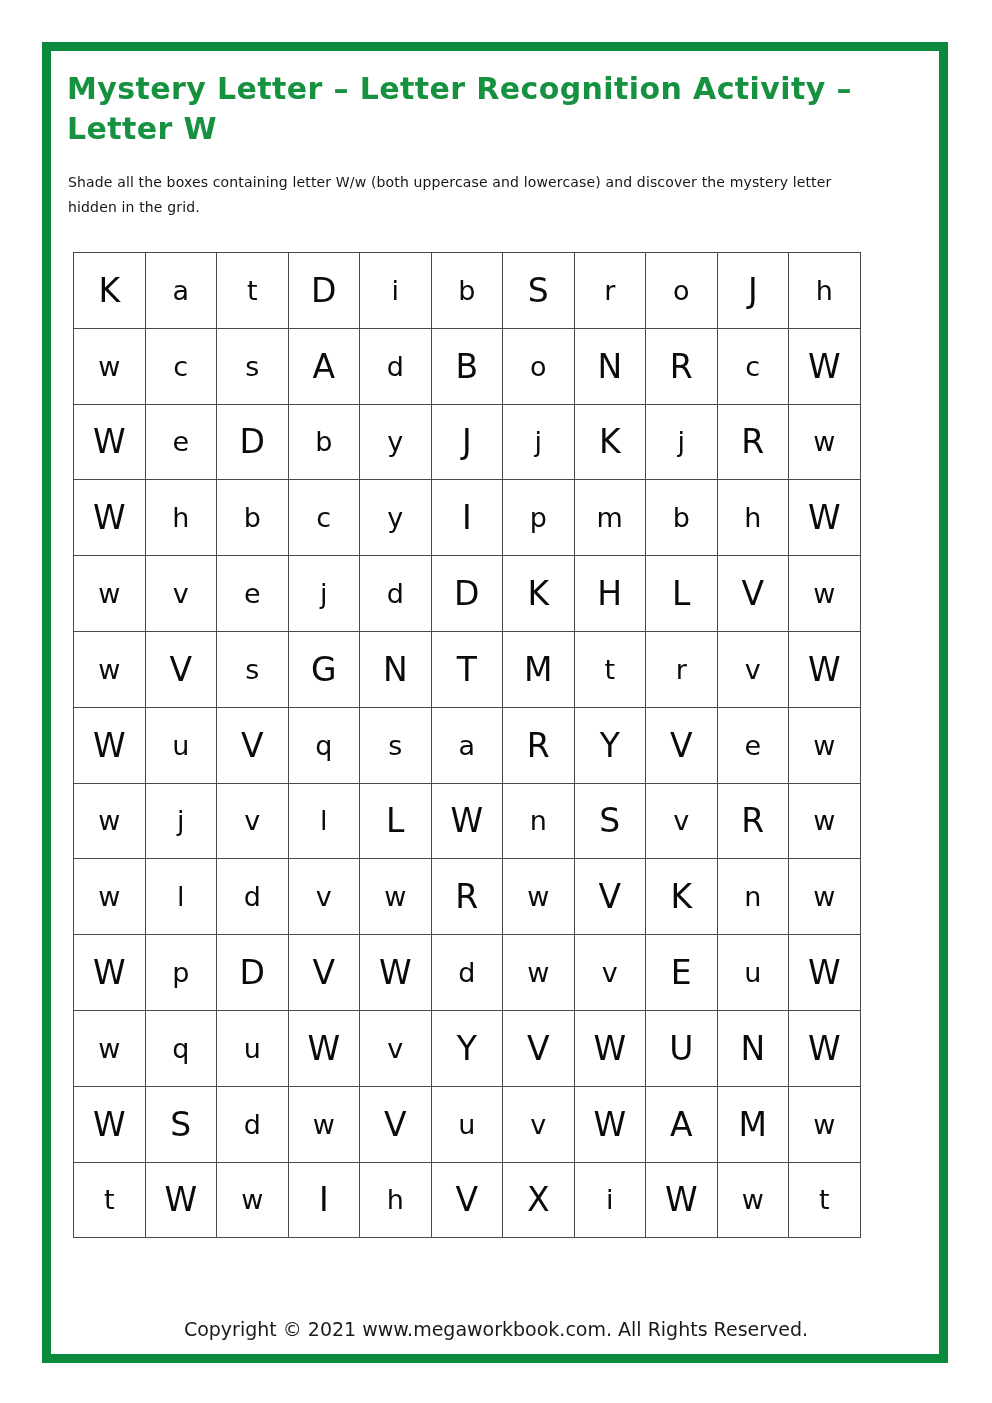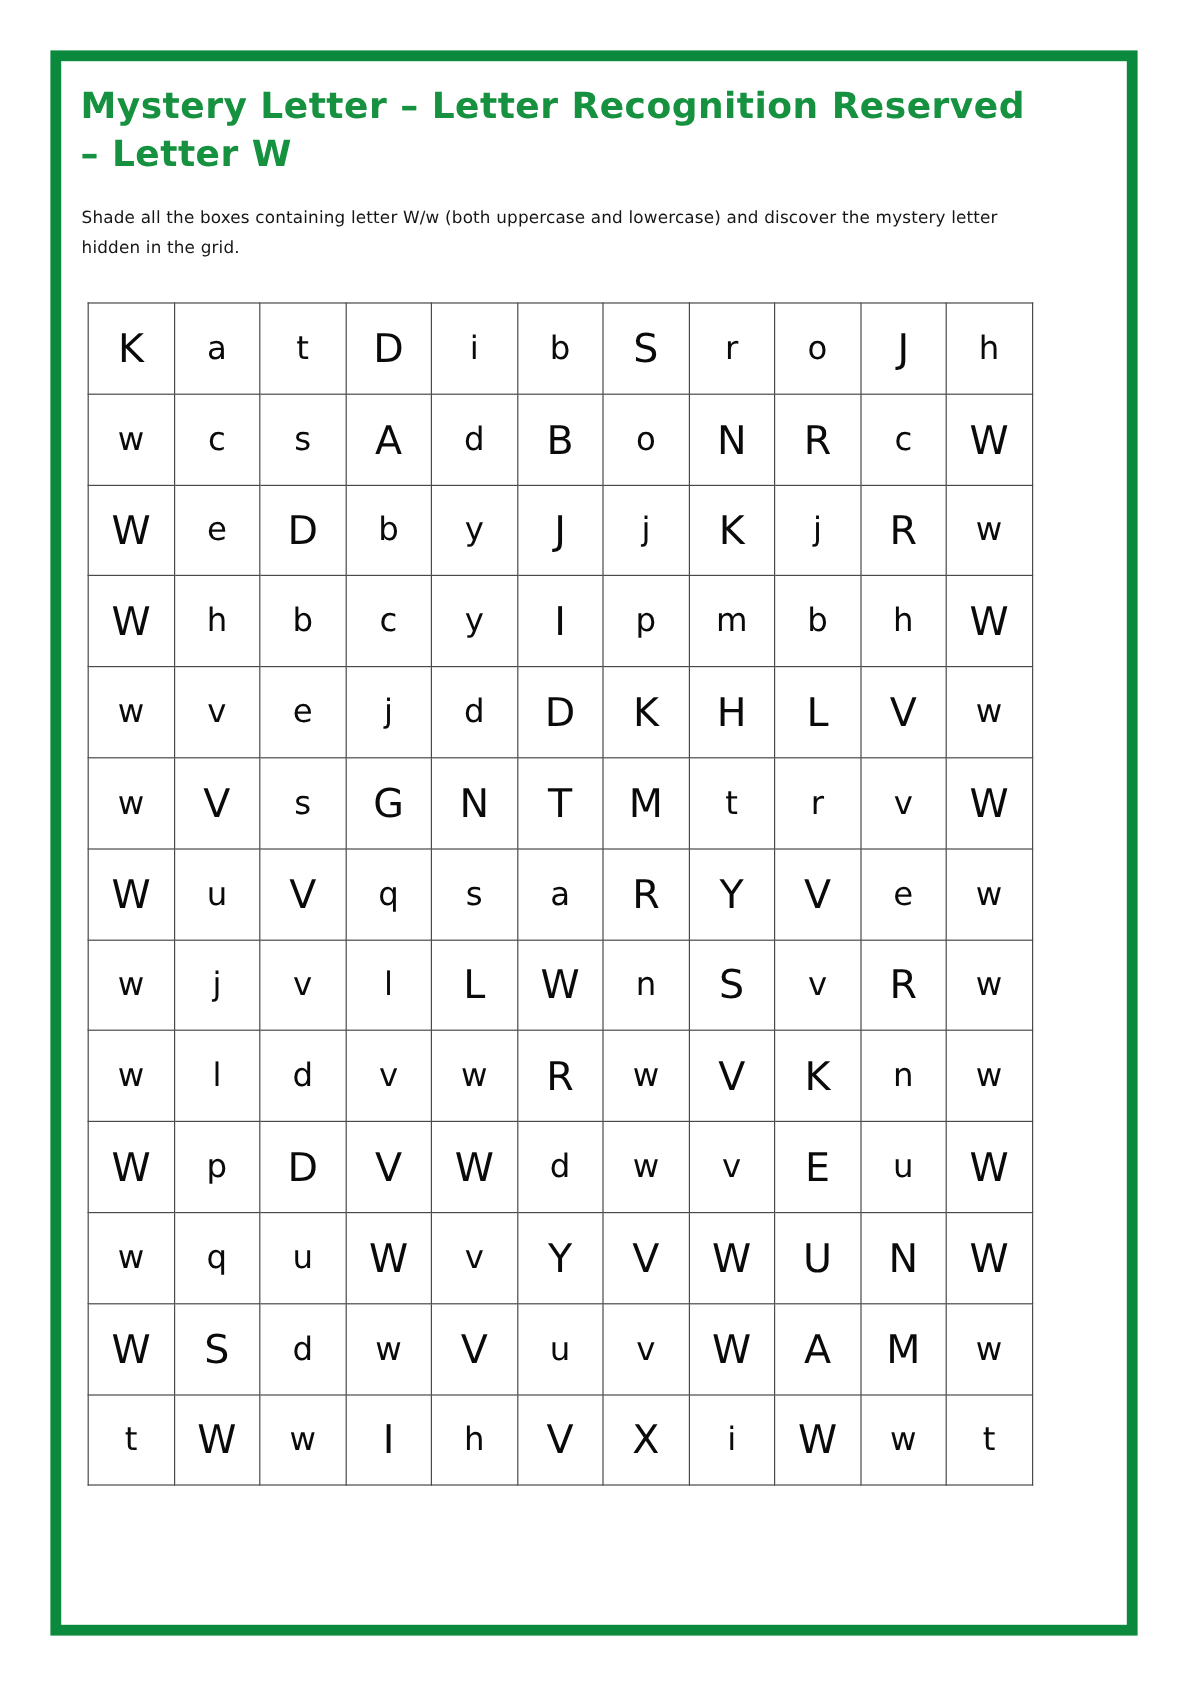--- a/index.html
+++ b/index.html
@@ -119,21 +119,21 @@
     line-height: 26px;
   }
 </style>
 </head>
 <body>
 
 <div class="page">
 
   <div class="green-frame"></div>
 
-  <h1 class="title">Mystery Letter – Letter Recognition Reserved – Letter W</h1>
+  <h1 class="title">Mystery Letter – Letter Recognition Activity – Letter W</h1>
 
   <p class="instructions">Shade all the boxes containing letter W/w (both uppercase and lowercase) and discover the mystery letter hidden in the grid.</p>
 
   <div class="grid-wrap">
     <table class="letter-grid">
       <tbody>
           <tr>
             <td>K</td>
             <td class="lower">a</td>
             <td class="lower">t</td>
@@ -299,14 +299,15 @@
             <td>X</td>
             <td class="lower">i</td>
             <td>W</td>
             <td class="lower">w</td>
             <td class="lower">t</td>
           </tr>
         </tbody>
     </table>
   </div>
 
+  <div class="footer">Copyright © 2021 www.megaworkbook.com. All Rights Reserved.</div>
 
 </div>
 
 </body></html>

